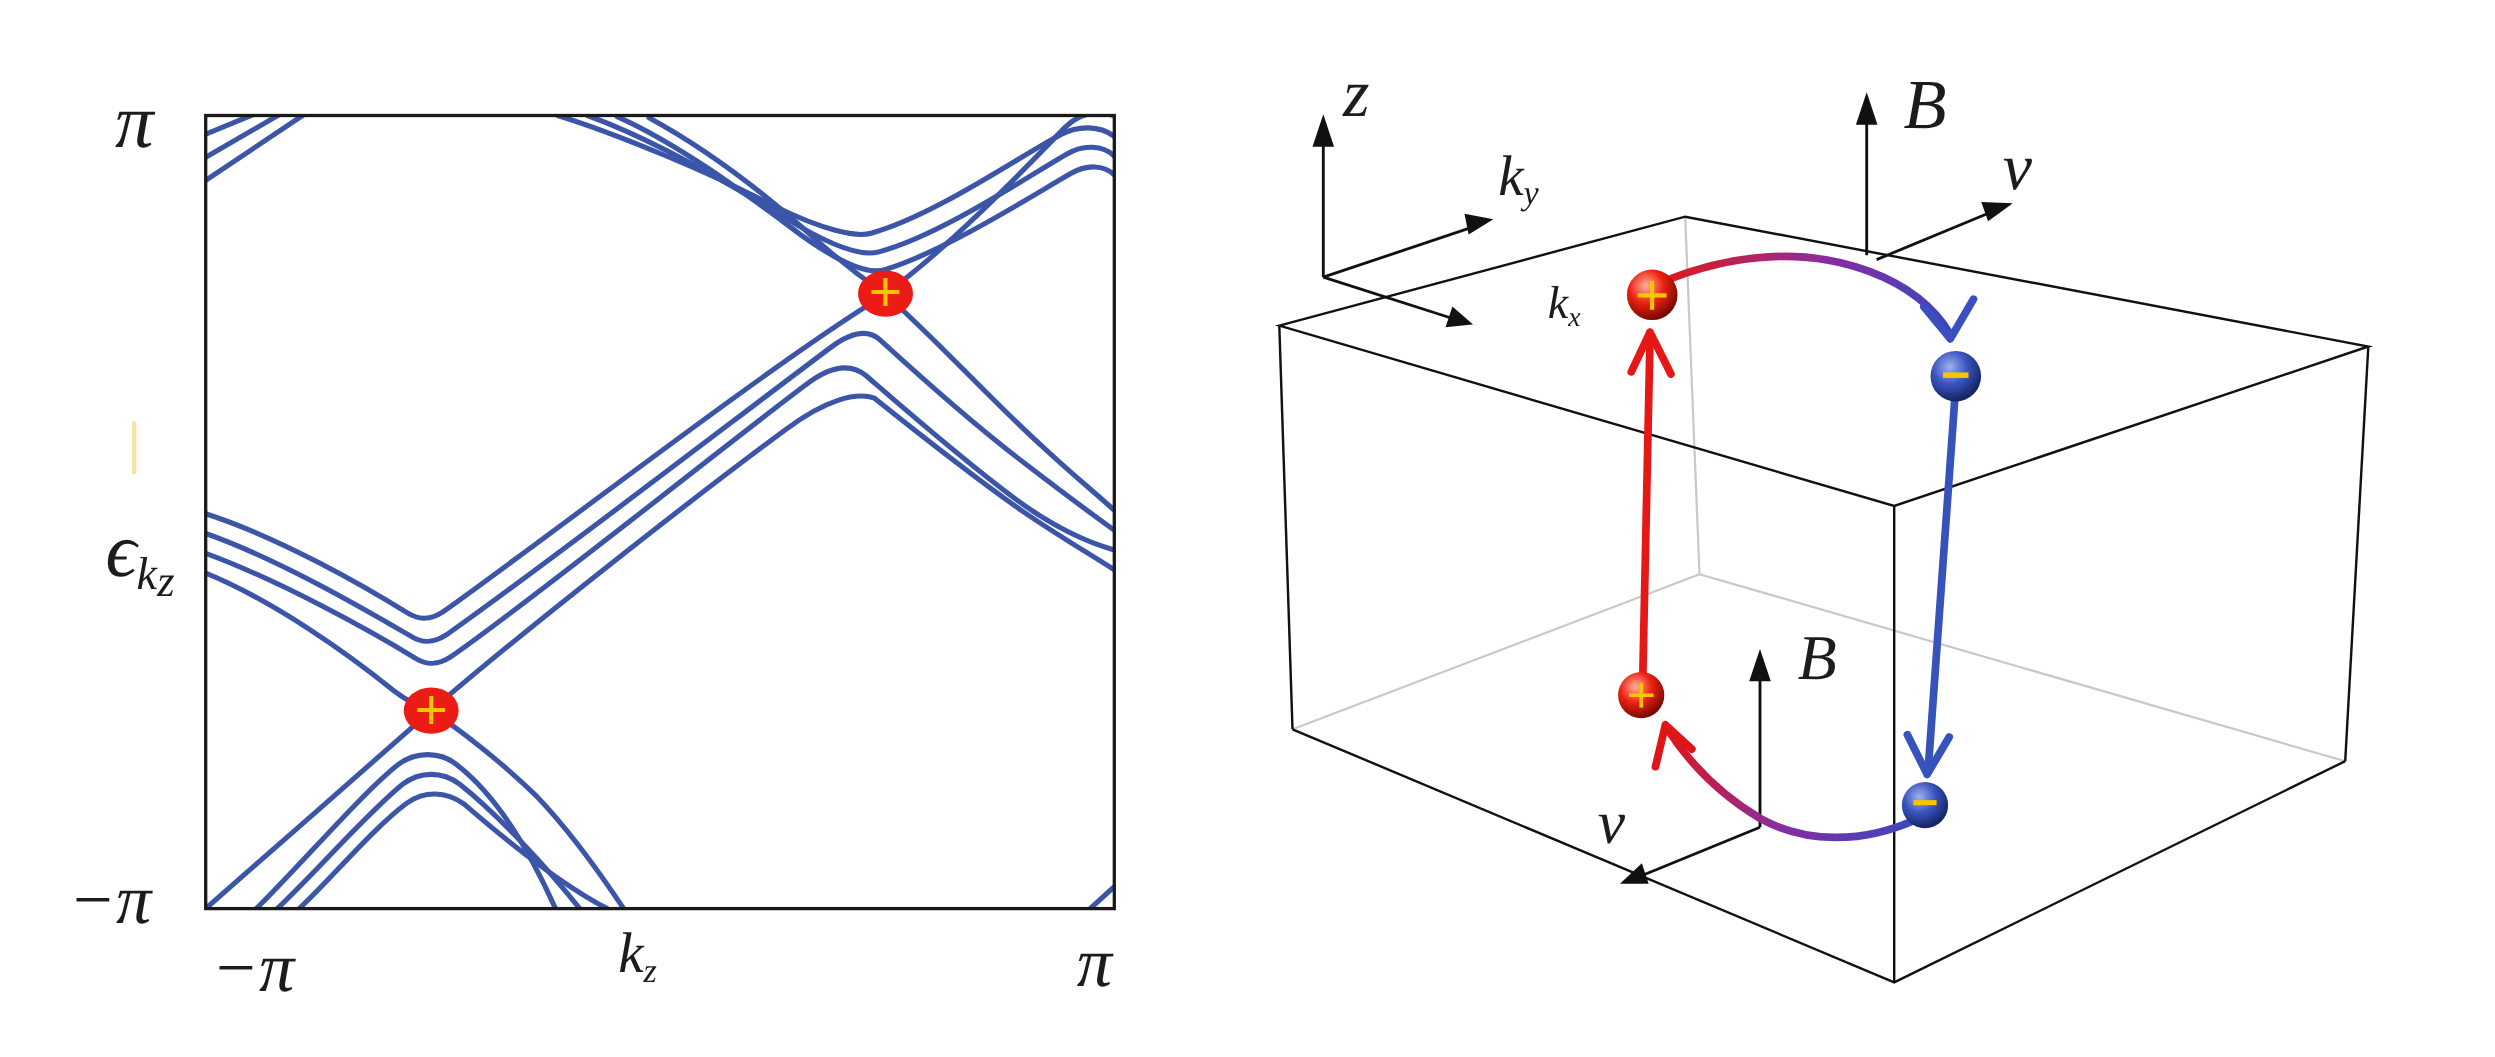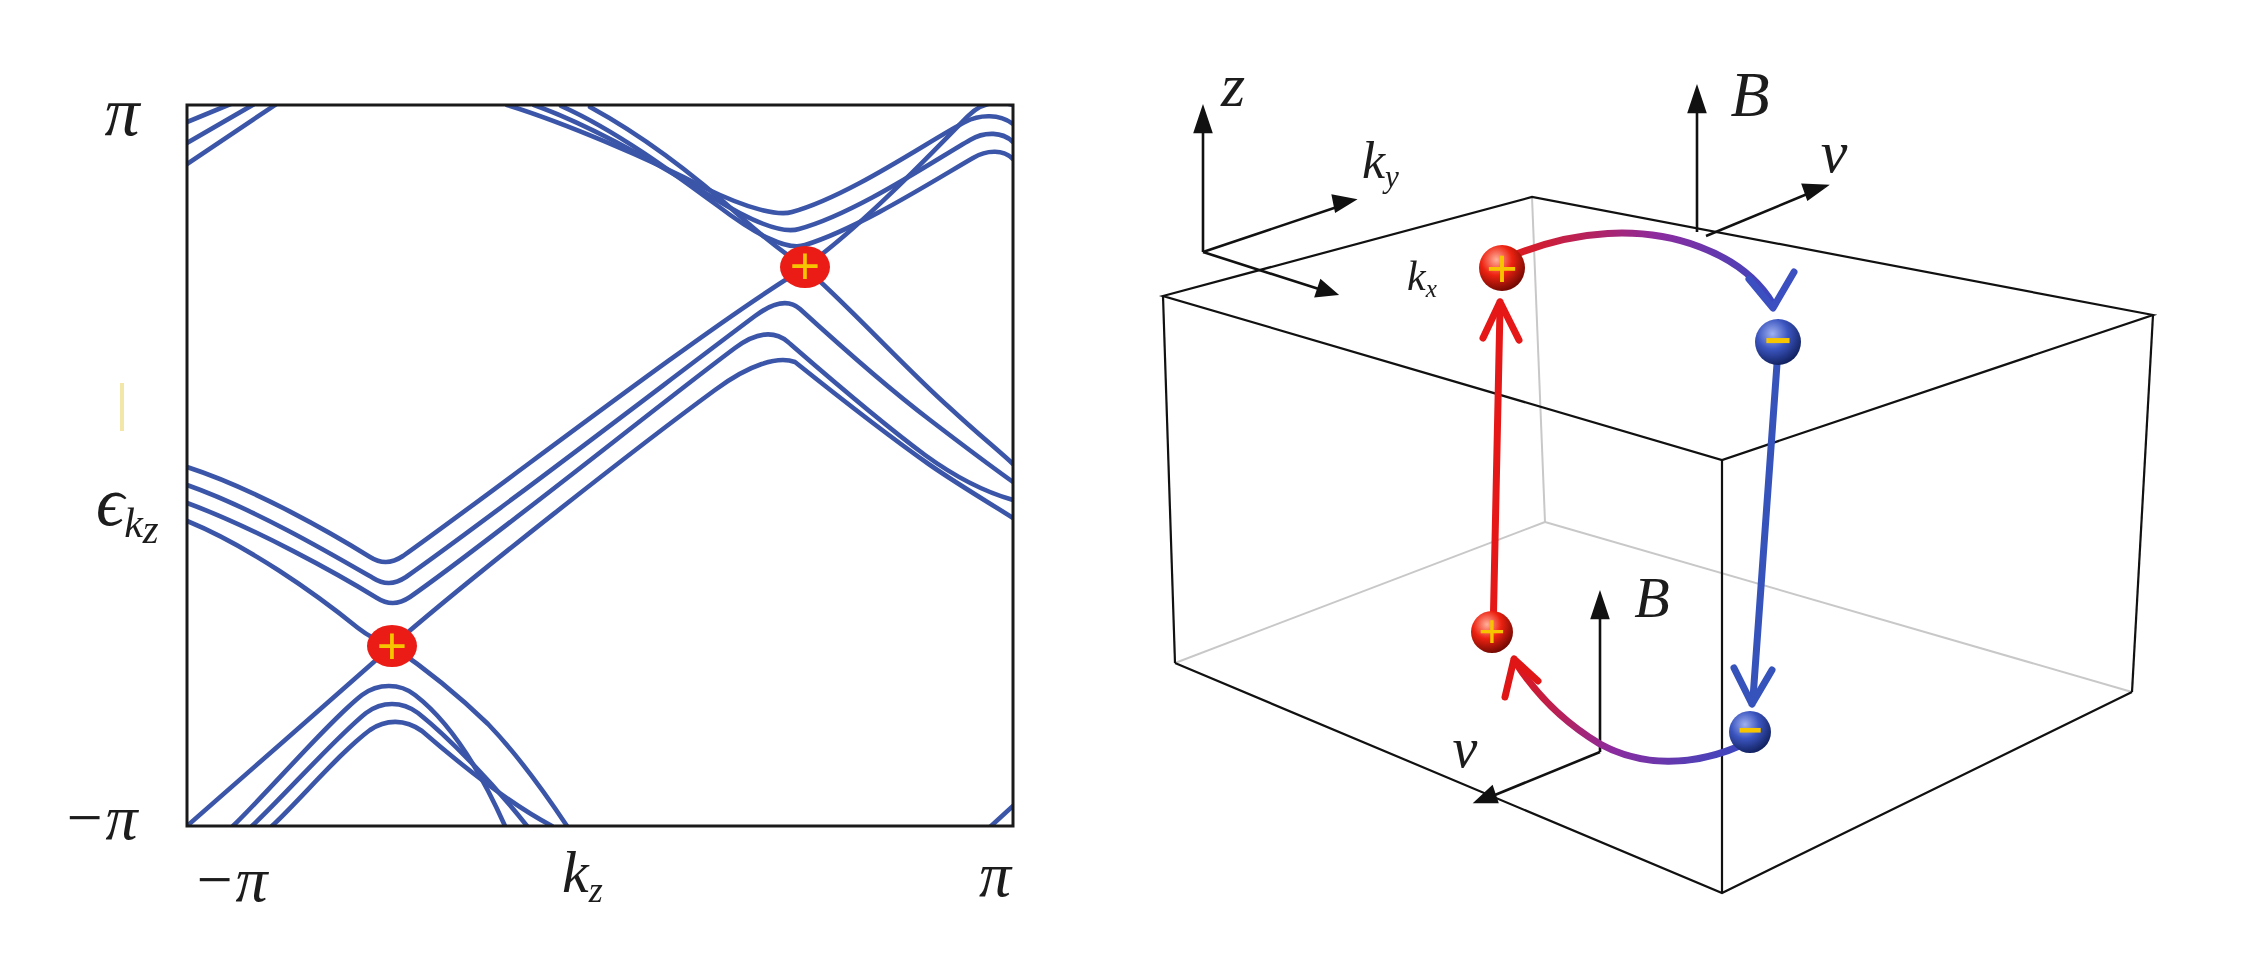--- a/index.html
+++ b/index.html
@@ -141,21 +141,21 @@
     </g>
   </svg>
 
   <div class="lbl ctr" style="left:122px;top:112px;font-size:70px;">π</div>
   <div class="lbl ctr" style="left:100px;top:818px;font-size:64px;">−π</div>
   <div class="lbl" style="left:96px;top:428px;font-size:70px;margin-top:39px;">
     <span>ϵ</span><span class="sub">k</span><span class="subsub">z</span>
   </div>
   <div class="tick" style="left:120px;top:383px;width:4px;height:48px;"></div>
   <div class="lbl ctr" style="left:230px;top:880px;font-size:64px;">−π</div>
-  <div class="lbl" style="left:562px;top:842px;font-size:60px;">
+  <div class="lbl" style="left:562px;top:842px;font-size:52px;">
     <span>k</span><span class="sub">z</span>
   </div>
   <div class="lbl ctr" style="left:995px;top:875px;font-size:64px;">π</div>
   <div class="mark" style="left:392px;top:646px;font-size:52px;font-weight:400;">+</div>
   <div class="mark" style="left:805px;top:266px;font-size:52px;font-weight:400;">+</div>
 
   <div class="lbl ctr" style="left:1233px;top:85px;font-size:62px;">z</div>
   <div class="lbl" style="left:1362px;top:135px;font-size:52px;">
     <span>k</span><span class="sub">y</span>
   </div>

